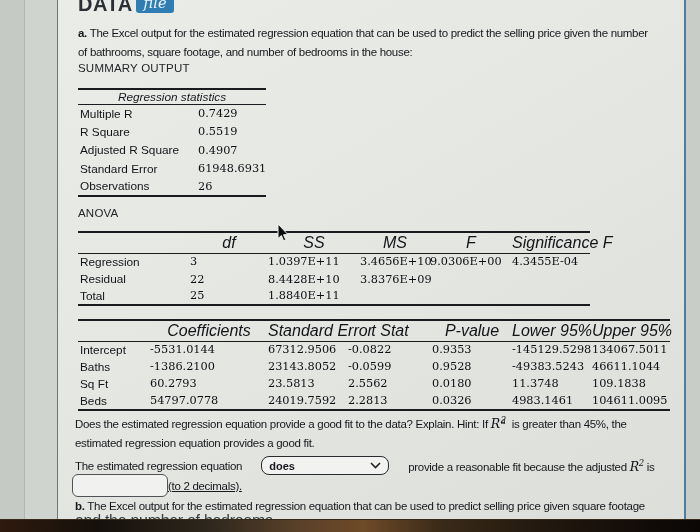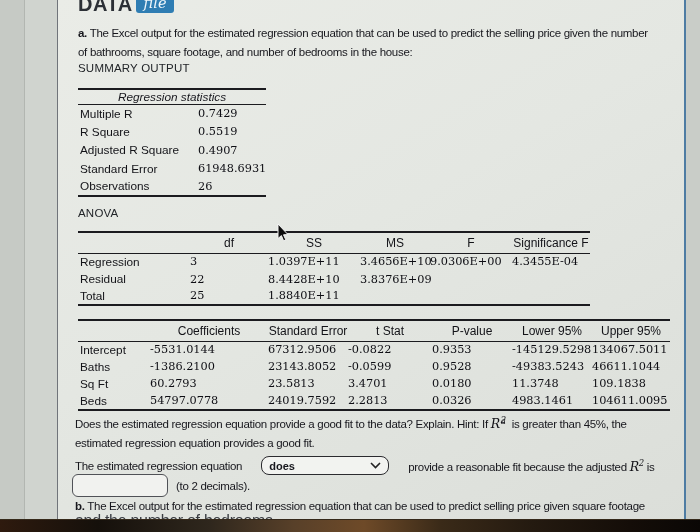--- a/index.html
+++ b/index.html
@@ -36,21 +36,21 @@
   .para .line { display:block; white-space:nowrap; line-height:19px; }
   .marker { font-weight:bold; }
   .indent { left:20px; }
 
   .mini-label { position:absolute; left:20px; font-size:11.5px; letter-spacing:0.2px; color:#222529; }
 
   
   table { border-collapse:collapse; table-layout:fixed; position:absolute; left:20px; }
   th, td { overflow:visible; white-space:nowrap; }
   .thead-row th {
-    font-weight:normal; font-size:12px; text-align:center;
+    font-style:italic; font-weight:normal; font-size:16px; text-align:center;
     height:21px; vertical-align:middle; color:#131318;
   }
   .lbl { font-size:11.8px; text-align:left; padding-left:2px; color:#131318; }
   .num { font-family:"DejaVu Serif", serif; font-size:11.3px; padding-right:6px; color:#0e0e14; }
 
   .regstats { top:88px; width:188px; border-top:2px solid #1b1b1f; border-bottom:2px solid #1b1b1f; }
   .regstats .tbl-title { border-bottom:1.5px solid #1b1b1f; }
   .regstats td { height:18.3px; }
   .regstats .num { padding-right:2px; }
 
@@ -72,22 +72,22 @@
   .stack .sb { position:absolute; left:0; bottom:-3px; font-size:8.5px; font-family:"DejaVu Serif", serif; font-style:italic; }
 
   
   .answer-line { position:absolute; left:17px; top:456px; display:flex; align-items:center; gap:19px;
                  font-size:11.5px; letter-spacing:-0.3px; white-space:nowrap; }
   .dropdown {
     width:128px; height:19px; border:1.7px solid #2b2b2f; border-radius:8px; background:#f2f3f0;
     display:flex; align-items:center; justify-content:space-between; padding:0 7px; cursor:default;
   }
   .dropdown .dd-text { font-weight:bold; font-size:11px; letter-spacing:0; }
-  .input-line { position:absolute; left:14px; top:474px; display:flex; align-items:center; gap:8px;
-                font-size:11.5px; letter-spacing:-0.3px; }
+  .input-line { position:absolute; left:14px; top:474px; display:flex; align-items:center; 
+                font-size:11.5px; letter-spacing:-0.3px;text-decoration:underline; }
   .blank-input {
     width:96px; height:23px; border:1.5px solid #505257; border-radius:6px; background:#f1f2ef;
     font-size:12px; padding:0 6px; font-family:"Liberation Sans", sans-serif;
   }
 
   .cut-line { position:absolute; left:17px; top:512px; font-size:16px; letter-spacing:-0.3px; color:#3a3d42; }
 
   
   .desk-bar {
     position:absolute; left:0; right:0; bottom:0; height:13px; z-index:40;
@@ -240,21 +240,21 @@
           <td class="num">23143.8052</td>
           <td class="num">-0.0599</td>
           <td class="num">0.9528</td>
           <td class="num">-49383.5243</td>
           <td class="num">46611.1044</td>
         </tr>
         <tr>
           <td class="lbl">Sq Ft</td>
           <td class="num">60.2793</td>
           <td class="num">23.5813</td>
-          <td class="num">3.4701</td>
+          <td class="num">2.5562</td>
           <td class="num">0.0180</td>
           <td class="num">11.3748</td>
           <td class="num">109.1838</td>
         </tr>
         <tr>
           <td class="lbl">Beds</td>
           <td class="num">54797.0778</td>
           <td class="num">24019.7592</td>
           <td class="num">2.2813</td>
           <td class="num">0.0326</td>

